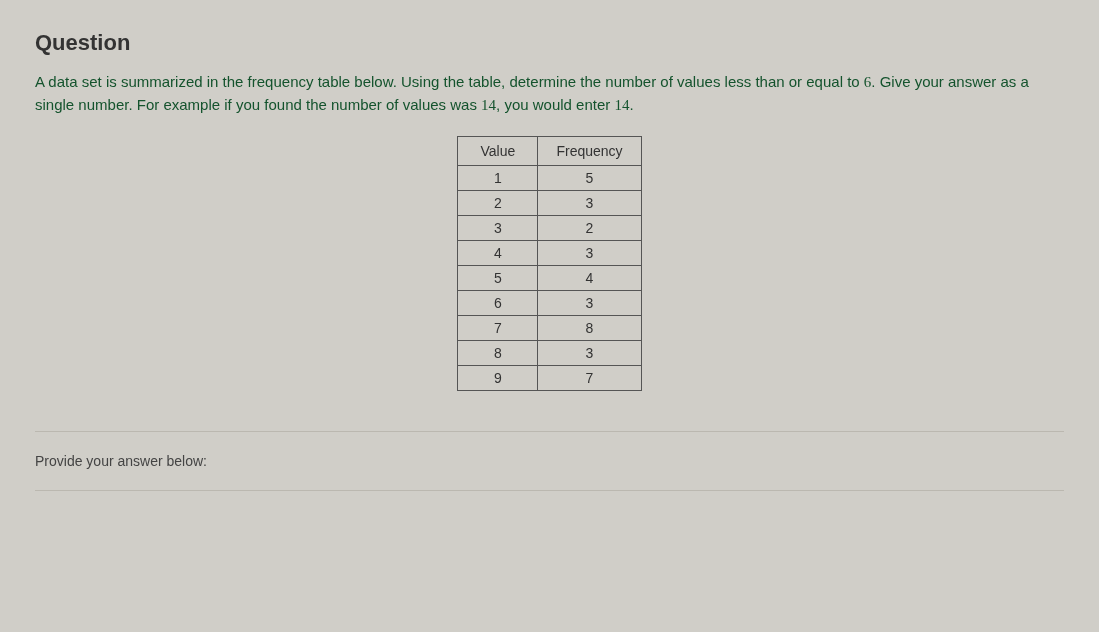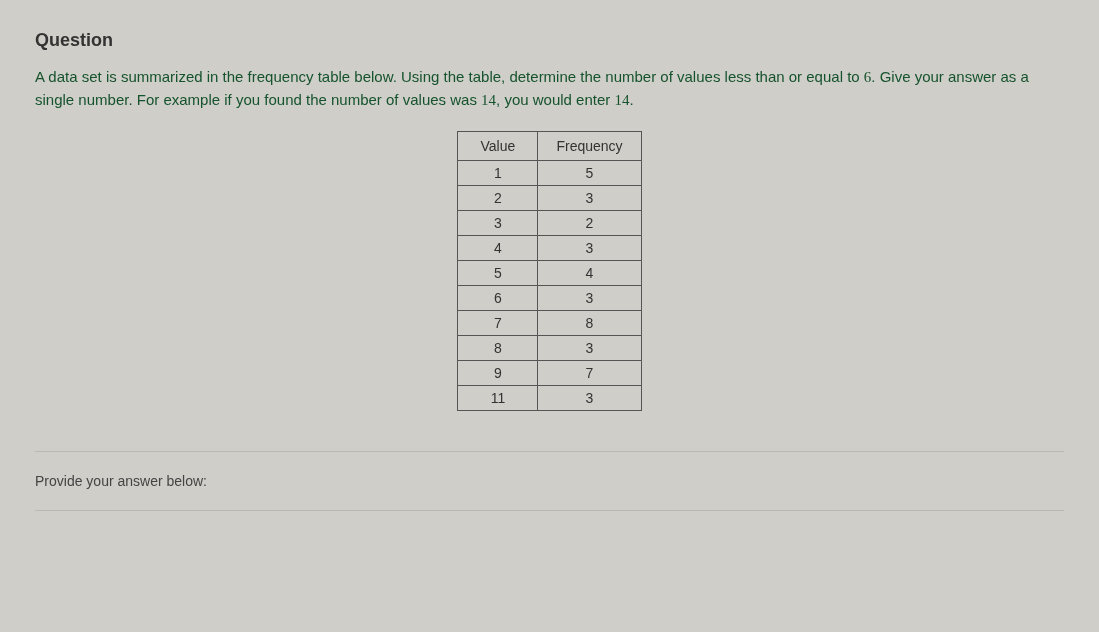--- a/index.html
+++ b/index.html
@@ -9,21 +9,21 @@
     }
     body {
       font-family: "Segoe UI", Arial, sans-serif;
       background: #d0cec8;
       width: 1099px;
       height: 632px;
       padding: 30px 35px;
       color: #2a2a2a;
     }
     .question-heading {
-      font-size: 18px;
+      font-size: 22px;
       font-weight: 600;
       color: #333;
       margin-bottom: 15px;
     }
     .description {
       font-size: 15px;
       color: #14532d;
       line-height: 1.5;
       margin-bottom: 20px;
     }
@@ -113,22 +113,18 @@
       <td>8</td>
     </tr>
     <tr>
       <td>8</td>
       <td>3</td>
     </tr>
     <tr>
       <td>9</td>
       <td>7</td>
     </tr>
-    <tr>
-      <td>11</td>
-      <td>3</td>
-    </tr>
   </tbody>
 </table>
 
 <div class="answer-section">
   <span class="answer-label">Provide your answer below:</span>
 </div>
 
 </body></html>

